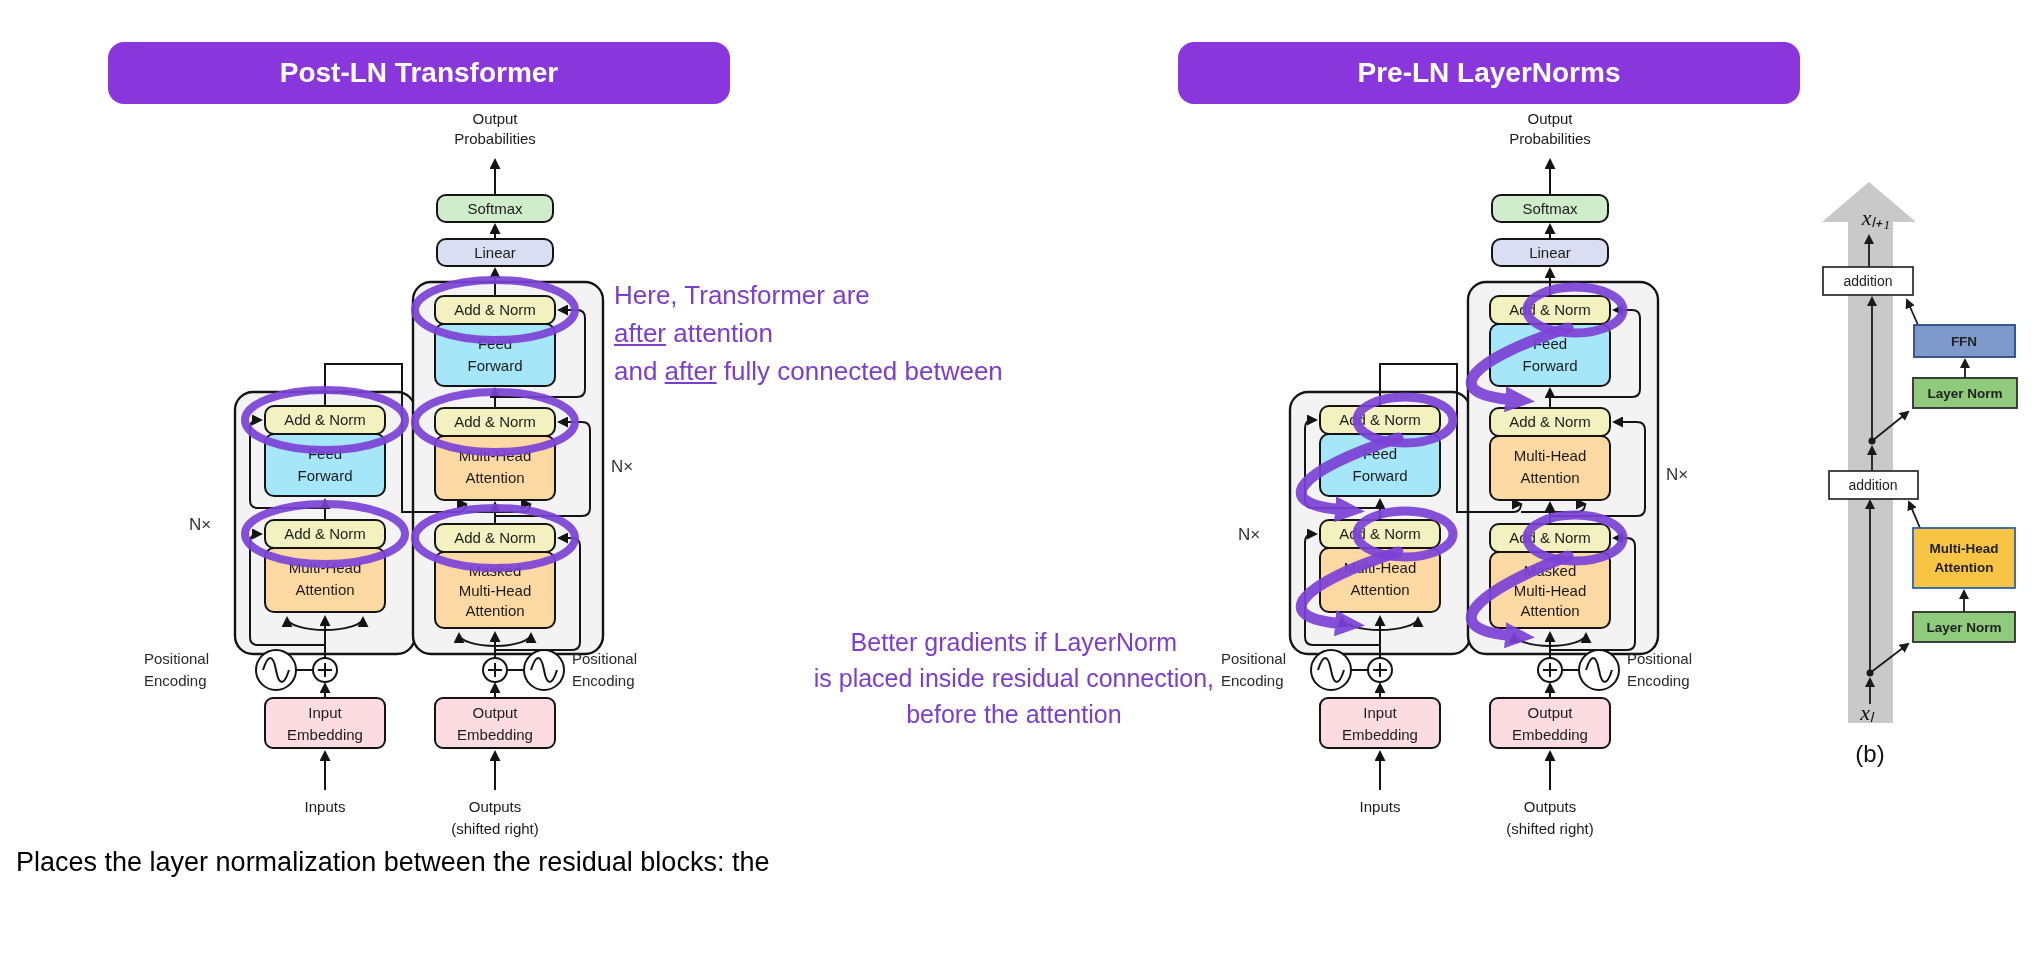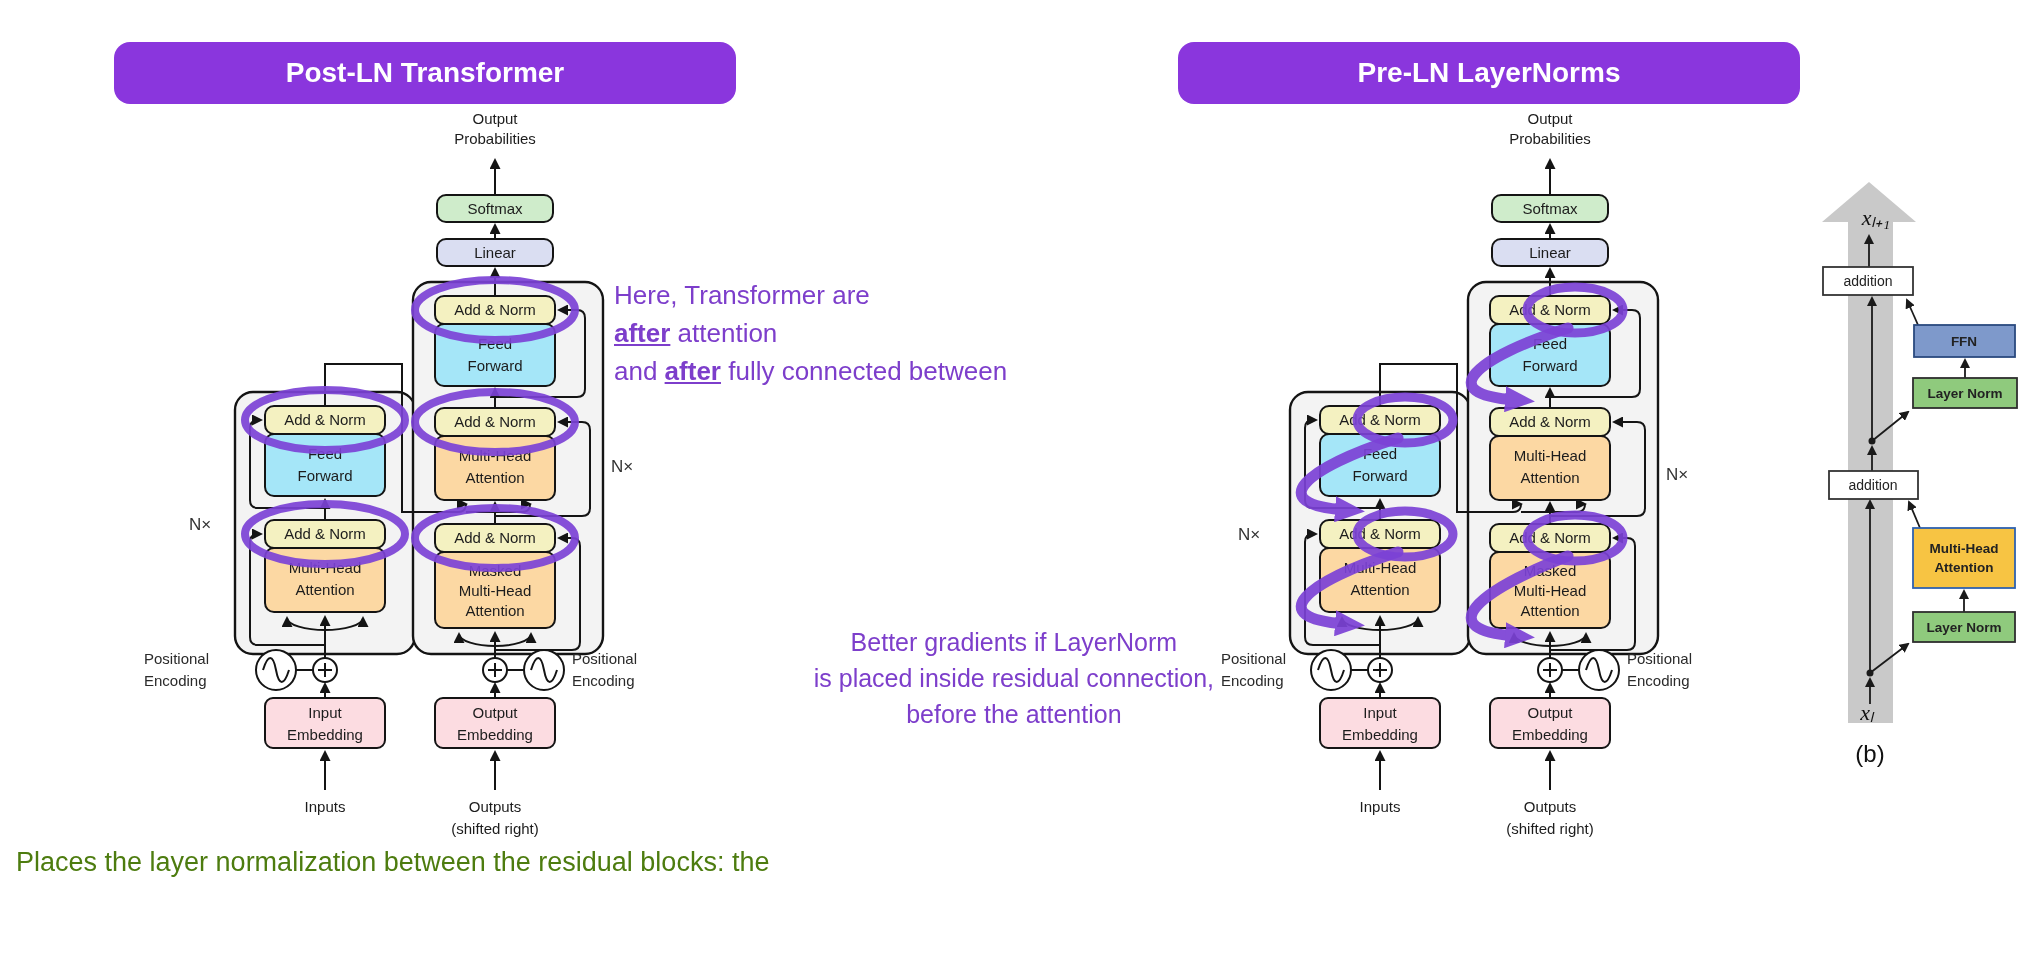--- a/index.html
+++ b/index.html
@@ -1,23 +1,23 @@
 <!DOCTYPE html>
 <html><head>
 <meta charset="utf-8">
 <style>
   html,body{margin:0;padding:0;background:#fff;}
   #stage{position:relative;width:2040px;height:956px;background:#ffffff;overflow:hidden;
          font-family:"Liberation Sans",sans-serif;}
   .banner{position:absolute;top:42px;height:62px;width:622px;background:#8a36dd;border-radius:16px;
           display:flex;align-items:center;justify-content:center;color:#fff;font-size:28px;font-weight:700;}
   .ann{position:absolute;color:#7d3ecb;font-size:26px;line-height:38px;font-weight:500;}
-  .ann .u{text-decoration:underline;font-weight:700;}
+  .ann .u{text-decoration:underline;font-weight:400;}
   .ann.right{text-align:center;}
-  .bottomtext{position:absolute;color:#4d7c0f;font-size:27px;line-height:37px;font-weight:500;}
+  .bottomtext{position:absolute;color:#000000;font-size:27px;line-height:37px;font-weight:500;}
   svg{position:absolute;}
   svg text{font-family:"Liberation Sans",sans-serif;}
   .bt{font-size:15px;fill:#1c1c1c;text-anchor:middle;}
   .lt{font-size:15px;fill:#2a2a2a;}
   .nx{font-size:17px;fill:#333;text-anchor:middle;}
   .wire{fill:none;stroke:#141414;stroke-width:2;}
   .cont{fill:#f3f3f3;stroke:#141414;stroke-width:2.4;}
   .bx{stroke:#141414;stroke-width:2;}
   .softmax{fill:#cfeccb;} .linear{fill:#dadef2;} .addnorm{fill:#f4f1c1;}
   .ff{fill:#a5e6f8;} .mha{fill:#fcd8a3;} .embed{fill:#fcdce1;}
@@ -28,21 +28,21 @@
   .bbt{font-size:14px;fill:#222;text-anchor:middle;}
   .bbtb{font-size:13.5px;fill:#222;font-weight:700;text-anchor:middle;}
   .mathit{font-family:"Liberation Serif",serif;font-style:italic;font-size:22px;fill:#111;text-anchor:middle;}
   .bcap{font-size:24px;fill:#111;text-anchor:middle;}
 </style>
 </head>
 <body>
 
 <div id="stage">
 
-  <div class="banner" style="left:114px">
+  <div class="banner" style="left:108px">
     <span>Post-LN Transformer</span>
   </div>
   <div class="banner" style="left:1178px">
     <span>Pre-LN LayerNorms</span>
   </div>
 
   <svg style="left:130px;top:100px" width="550" height="780" viewBox="0 0 550 780">
     <defs>
       <marker id="ka" markerUnits="userSpaceOnUse" markerWidth="11" markerHeight="11" refX="9" refY="5.5" orient="auto">
         <path d="M0,0 L11,5.5 L0,11 Z" fill="#141414"></path>

